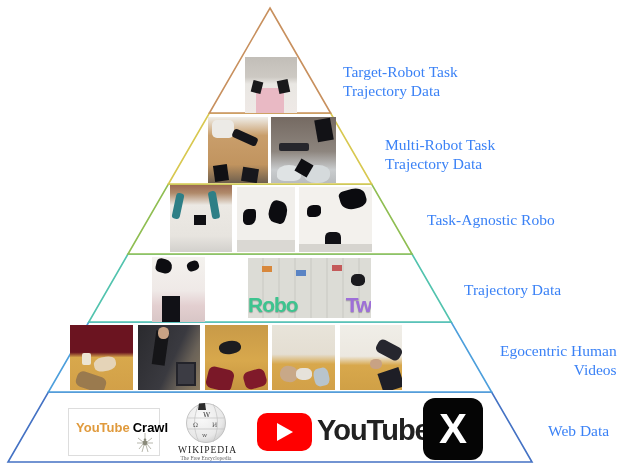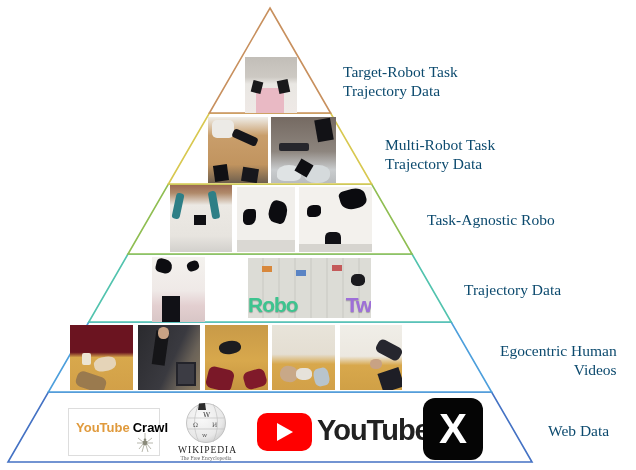--- a/index.html
+++ b/index.html
@@ -1,21 +1,21 @@
 <!DOCTYPE html>
 <html><head>
 <meta charset="utf-8">
 <style>
   html,body{margin:0;padding:0;background:#fff;}
   #figure{position:relative;width:636px;height:470px;background:#fff;overflow:hidden;
           font-family:"Liberation Serif", serif;}
   #pyramid-svg{position:absolute;left:0;top:0;z-index:1;}
 
   
-  .layer-label{position:absolute;z-index:3;color:#0c4a6e;font-size:15.5px;line-height:19px;}
+  .layer-label{position:absolute;z-index:3;color:#3b82f6;font-size:15.5px;line-height:19px;}
   .layer-label span{display:block;}
 
   
   .ph{position:absolute;z-index:2;overflow:hidden;}
   .d{position:absolute;}
 
   .p-l1{background:linear-gradient(180deg,#c2beb8 0%,#cdc9c3 36%,#e9e7e3 48%,#efe9e6 100%);}
   .p-l2a{background:linear-gradient(180deg,#efeeea 0%,#c99e6b 28%,#c1945f 72%,#6e5f4e 100%);}
   .p-l2b{background:linear-gradient(180deg,#756a62 0%,#8d857e 52%,#c9ccce 80%,#b9bcbe 100%);}
   .p-l3a{background:linear-gradient(180deg,#9c6a52 0%,#b08a6a 12%,#ece9e4 30%,#e7e4df 76%,#d2d0cc 100%);}

